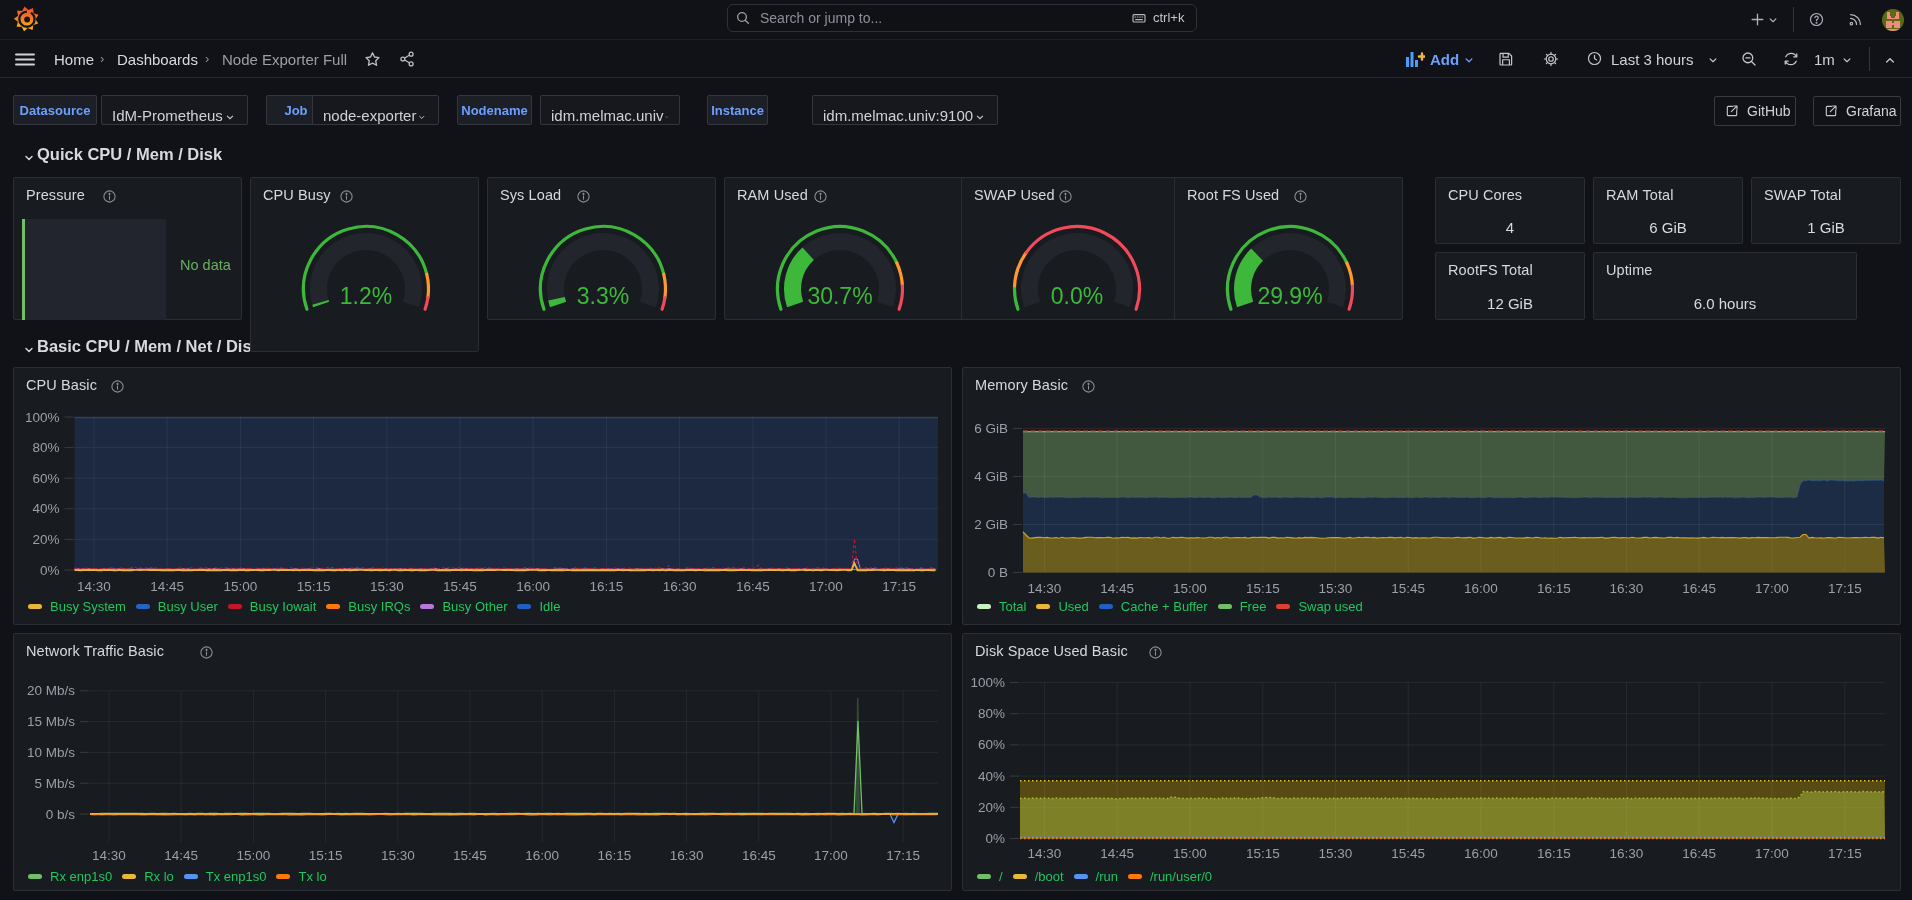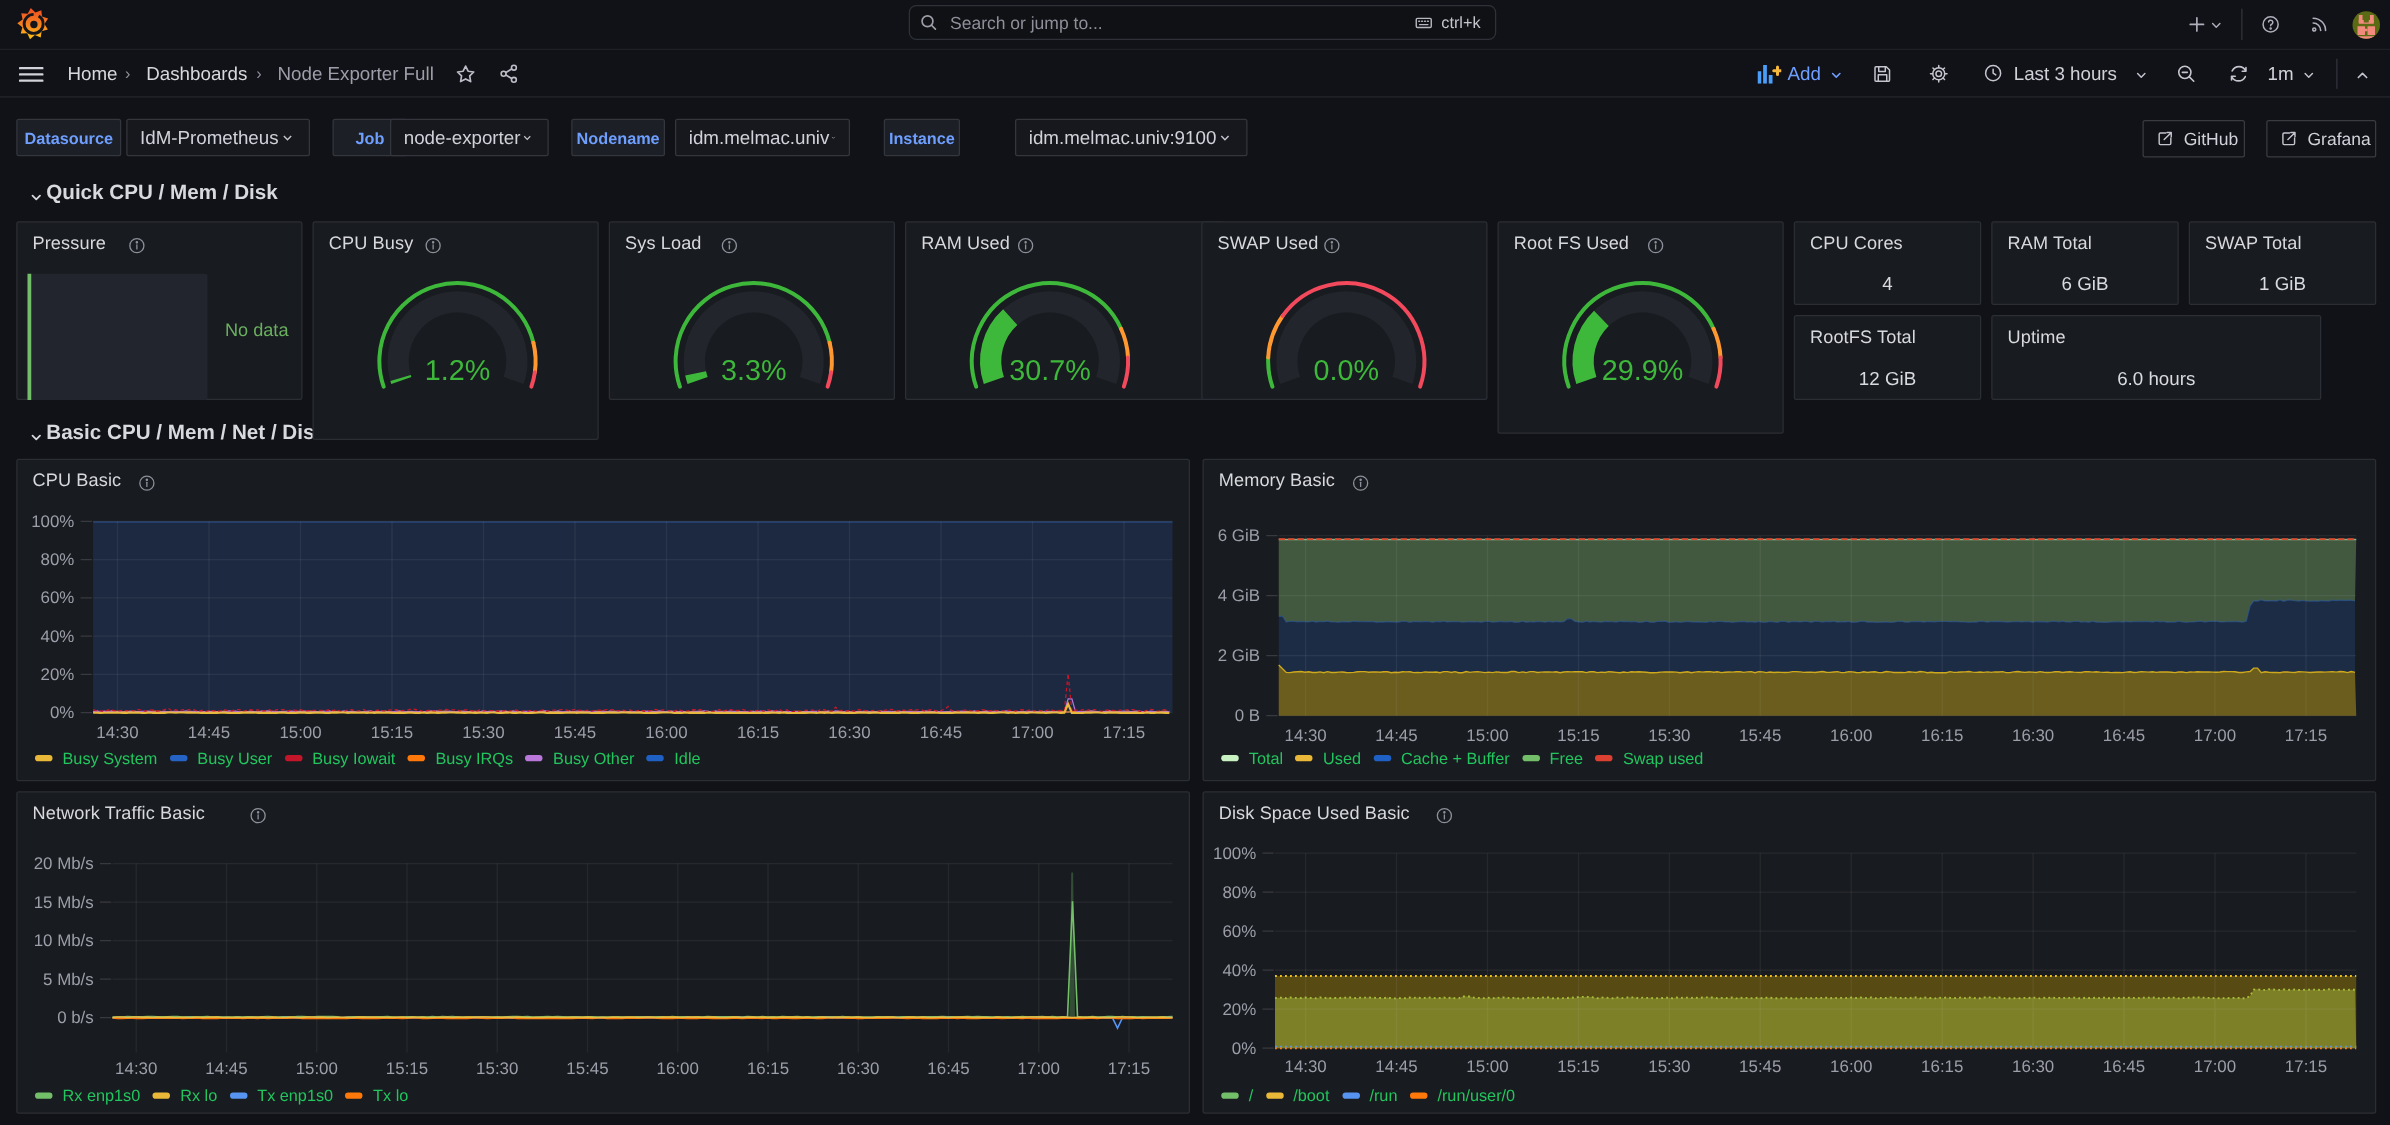--- a/index.html
+++ b/index.html
@@ -2,21 +2,21 @@
 <html><head><meta charset="utf-8"><style>
 *{margin:0;padding:0;box-sizing:border-box}
 html,body{width:1912px;height:900px;background:#111217;font-family:"Liberation Sans",sans-serif;overflow:hidden;position:relative}
 .abs{position:absolute}
 .panel{position:absolute;background:#181b1f;border:1px solid #2c2e35;border-radius:2px}
 .ptitle{position:absolute;left:12px;top:9px;font-size:14.5px;font-weight:500;color:#d8d9dd;letter-spacing:.1px}
 .leg{position:absolute;display:flex;gap:10px;font-size:13px;color:#22c55e;align-items:center;white-space:nowrap}
 .leg .it{display:flex;align-items:center;gap:8px}
 .leg .sw{width:14px;height:5px;border-radius:2.5px;display:inline-block}
 .vlabel{height:30px;border:1px solid #34363d;background:#1c1f26;border-radius:2px;position:absolute;display:flex;align-items:center;justify-content:center;font-size:13px;color:#6e9fff;font-weight:700}
-.vval{white-space:nowrap;height:30px;border:1px solid #34363d;background:#16181d;border-radius:2px;position:absolute;display:flex;align-items:center;font-size:15px;color:#d0d1d9;padding:0 10px}
+.vval{white-space:nowrap;height:30px;border:1px solid #34363d;background:#16181d;border-radius:2px;position:absolute;display:flex;align-items:flex-end;font-size:15px;color:#d0d1d9;padding:0 10px}
 .statv{position:absolute;width:100%;text-align:center;font-size:15px;color:#d9dae2;font-weight:400}
 </style></head><body>
 
 <div class="abs" style="left:0;top:0;width:1912px;height:40px;background:#111217;border-bottom:1px solid #1e2026"></div>
 <svg class="abs" style="left:13px;top:5px" width="27" height="27" viewBox="0 0 64 64">
 <defs>
       <linearGradient id="glg" x1="0" y1="0" x2="0" y2="1">
 <stop offset="0" stop-color="#ee4e23"></stop>
         <stop offset="0.55" stop-color="#f58220"></stop>
         <stop offset="1" stop-color="#fdc414"></stop>
@@ -90,21 +90,21 @@
     <circle cx="6.5" cy="12" r="2.6"></circle>
     <circle cx="17.5" cy="18.5" r="2.6"></circle>
     <path d="M9 10.7 L15 6.9 M9 13.3 L15 17.1"></path>
   </svg>
 <svg class="abs" style="left:1406px;top:52px" width="19" height="15" viewBox="0 0 19 15">
 <rect x="0" y="5" width="3" height="10" fill="#4a9df8"></rect>
     <rect x="4.5" y="0" width="3" height="15" fill="#4a9df8"></rect>
     <rect x="9" y="8" width="3" height="7" fill="#4a9df8"></rect>
 <path d="M13 4.5 h6 M16 1.5 v6" stroke="#f5b73d" stroke-width="2.4" stroke-linecap="round"></path>
   </svg>
-<div class="abs" style="left:1430px;top:51px;font-size:15px;color:#6e9fff;font-weight:400">Add</div>
+<div class="abs" style="left:1430px;top:51px;font-size:15px;color:#6e9fff;font-weight:700">Add</div>
 <svg style="position:absolute;left:1462px;top:53px" width="14" height="14" viewBox="0 0 24 24" fill="none" stroke="#6e9fff" stroke-width="2.2" stroke-linecap="round" stroke-linejoin="round">
     <path d="M7 10 l5 5 5-5"></path>
   </svg>
 <svg style="position:absolute;left:1497px;top:50px" width="18" height="18" viewBox="0 0 24 24" fill="none" stroke="#c4c5cf" stroke-width="1.6" stroke-linecap="round" stroke-linejoin="round">
     <path d="M5 4.5 h11 l3.5 3.5 v11 a1 1 0 0 1 -1 1 h-13.5 a1 1 0 0 1 -1-1 v-13.5 a1 1 0 0 1 1-1 z M8 4.5 v5 h7 v-5 M7.5 20 v-7 h9 v7"></path>
   </svg>
 <svg style="position:absolute;left:1542px;top:50px" width="18" height="18" viewBox="0 0 24 24" fill="none" stroke="#c4c5cf" stroke-width="1.6" stroke-linecap="round" stroke-linejoin="round">
     <circle cx="12" cy="12" r="3"></circle>
     <circle cx="12" cy="12" r="6.4"></circle>
     <path d="M12 3.2 V5.6 M12 18.4 V20.8 M3.2 12 H5.6 M18.4 12 H20.8 M5.8 5.8 L7.5 7.5 M16.5 16.5 L18.2 18.2 M18.2 5.8 L16.5 7.5 M7.5 16.5 L5.8 18.2"></path>
@@ -233,21 +233,21 @@
       <circle cx="12" cy="7.8" r="0.8" fill="#8e8f9a"></circle>
     </svg>
 <svg width="229" height="143" viewBox="0 0 229 143" style="position:absolute;left:0;top:0">
       <path d="M 70.09 126.46 A 47.50 47.50 0 1 1 159.91 126.46" stroke="#22252b" stroke-width="17" fill="none"></path>
       <path d="M 55.91 131.35 A 62.50 62.50 0 0 1 52.57 107.95" stroke="#3db83b" stroke-width="3.2" fill="none" stroke-linecap="round"></path>
       <path d="M 52.57 107.95 A 62.50 62.50 0 0 1 64.12 74.71" stroke="#ff9830" stroke-width="3.2" fill="none" stroke-linecap="round"></path>
       <path d="M 64.12 74.71 A 62.50 62.50 0 0 1 174.09 131.35" stroke="#f2495c" stroke-width="3.2" fill="none" stroke-linecap="round"></path>
       <text x="115" y="126" text-anchor="middle" font-size="23" font-weight="500" fill="#3db83b">0.0%</text>
     </svg>
 </div>
-<div class="panel" style="left:1198px;top:177px;width:229px;height:170px">
+<div class="panel" style="left:1174px;top:177px;width:229px;height:143px">
     <div class="ptitle">Root FS Used</div>
     <svg style="position:absolute;z-index:2;left:118px;top:11px" width="15" height="15" viewBox="0 0 24 24" fill="none" stroke="#8e8f9a" stroke-width="1.7" stroke-linecap="round" stroke-linejoin="round">
       <circle cx="12" cy="12" r="9"></circle>
       <path d="M12 11 v5.2"></path>
       <circle cx="12" cy="7.8" r="0.8" fill="#8e8f9a"></circle>
     </svg>
 <svg width="229" height="143" viewBox="0 0 229 143" style="position:absolute;left:0;top:0">
       <path d="M 70.09 126.46 A 47.50 47.50 0 1 1 159.91 126.46" stroke="#22252b" stroke-width="17" fill="none"></path>
       <path d="M 70.09 126.46 A 47.50 47.50 0 0 1 82.11 76.73" stroke="#3db83b" stroke-width="17" fill="none"></path>
       <path d="M 55.91 131.35 A 62.50 62.50 0 0 1 171.83 84.98" stroke="#3db83b" stroke-width="3.2" fill="none" stroke-linecap="round"></path>

